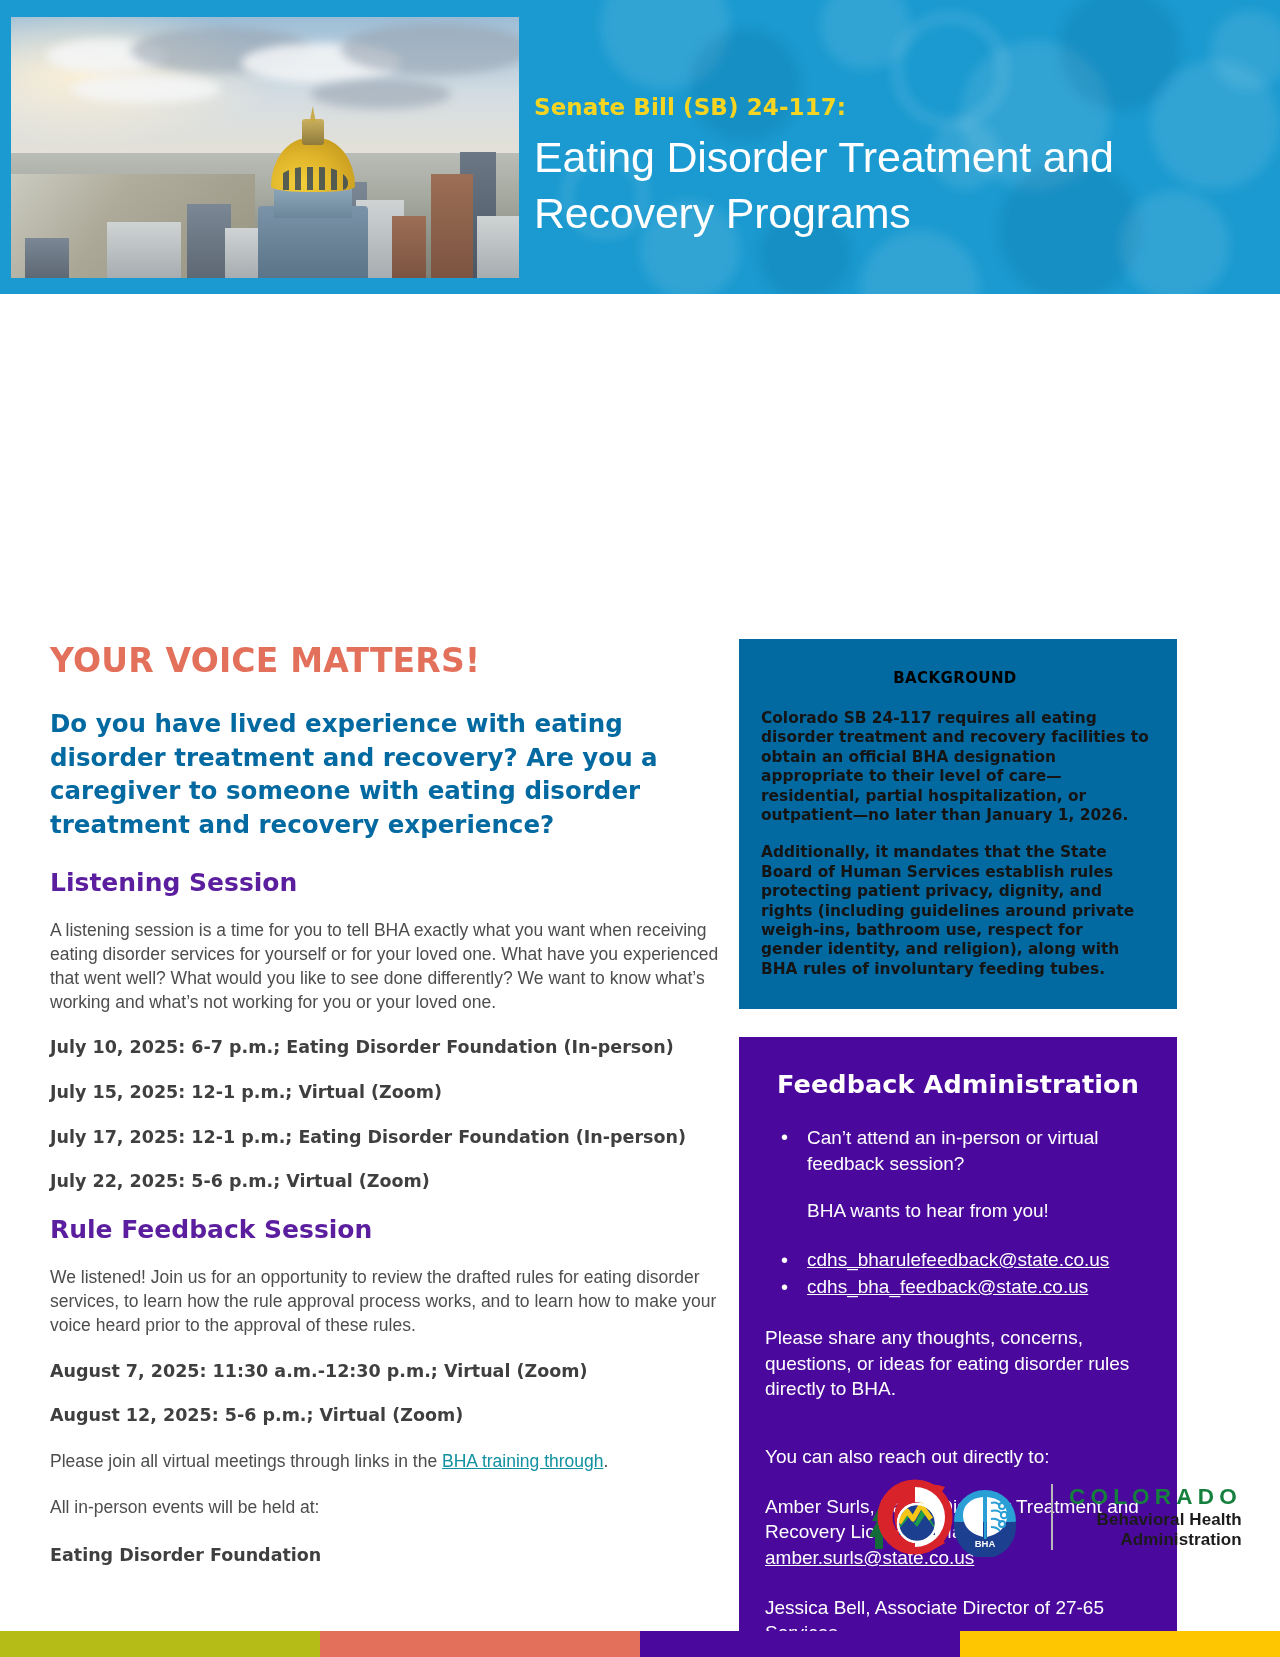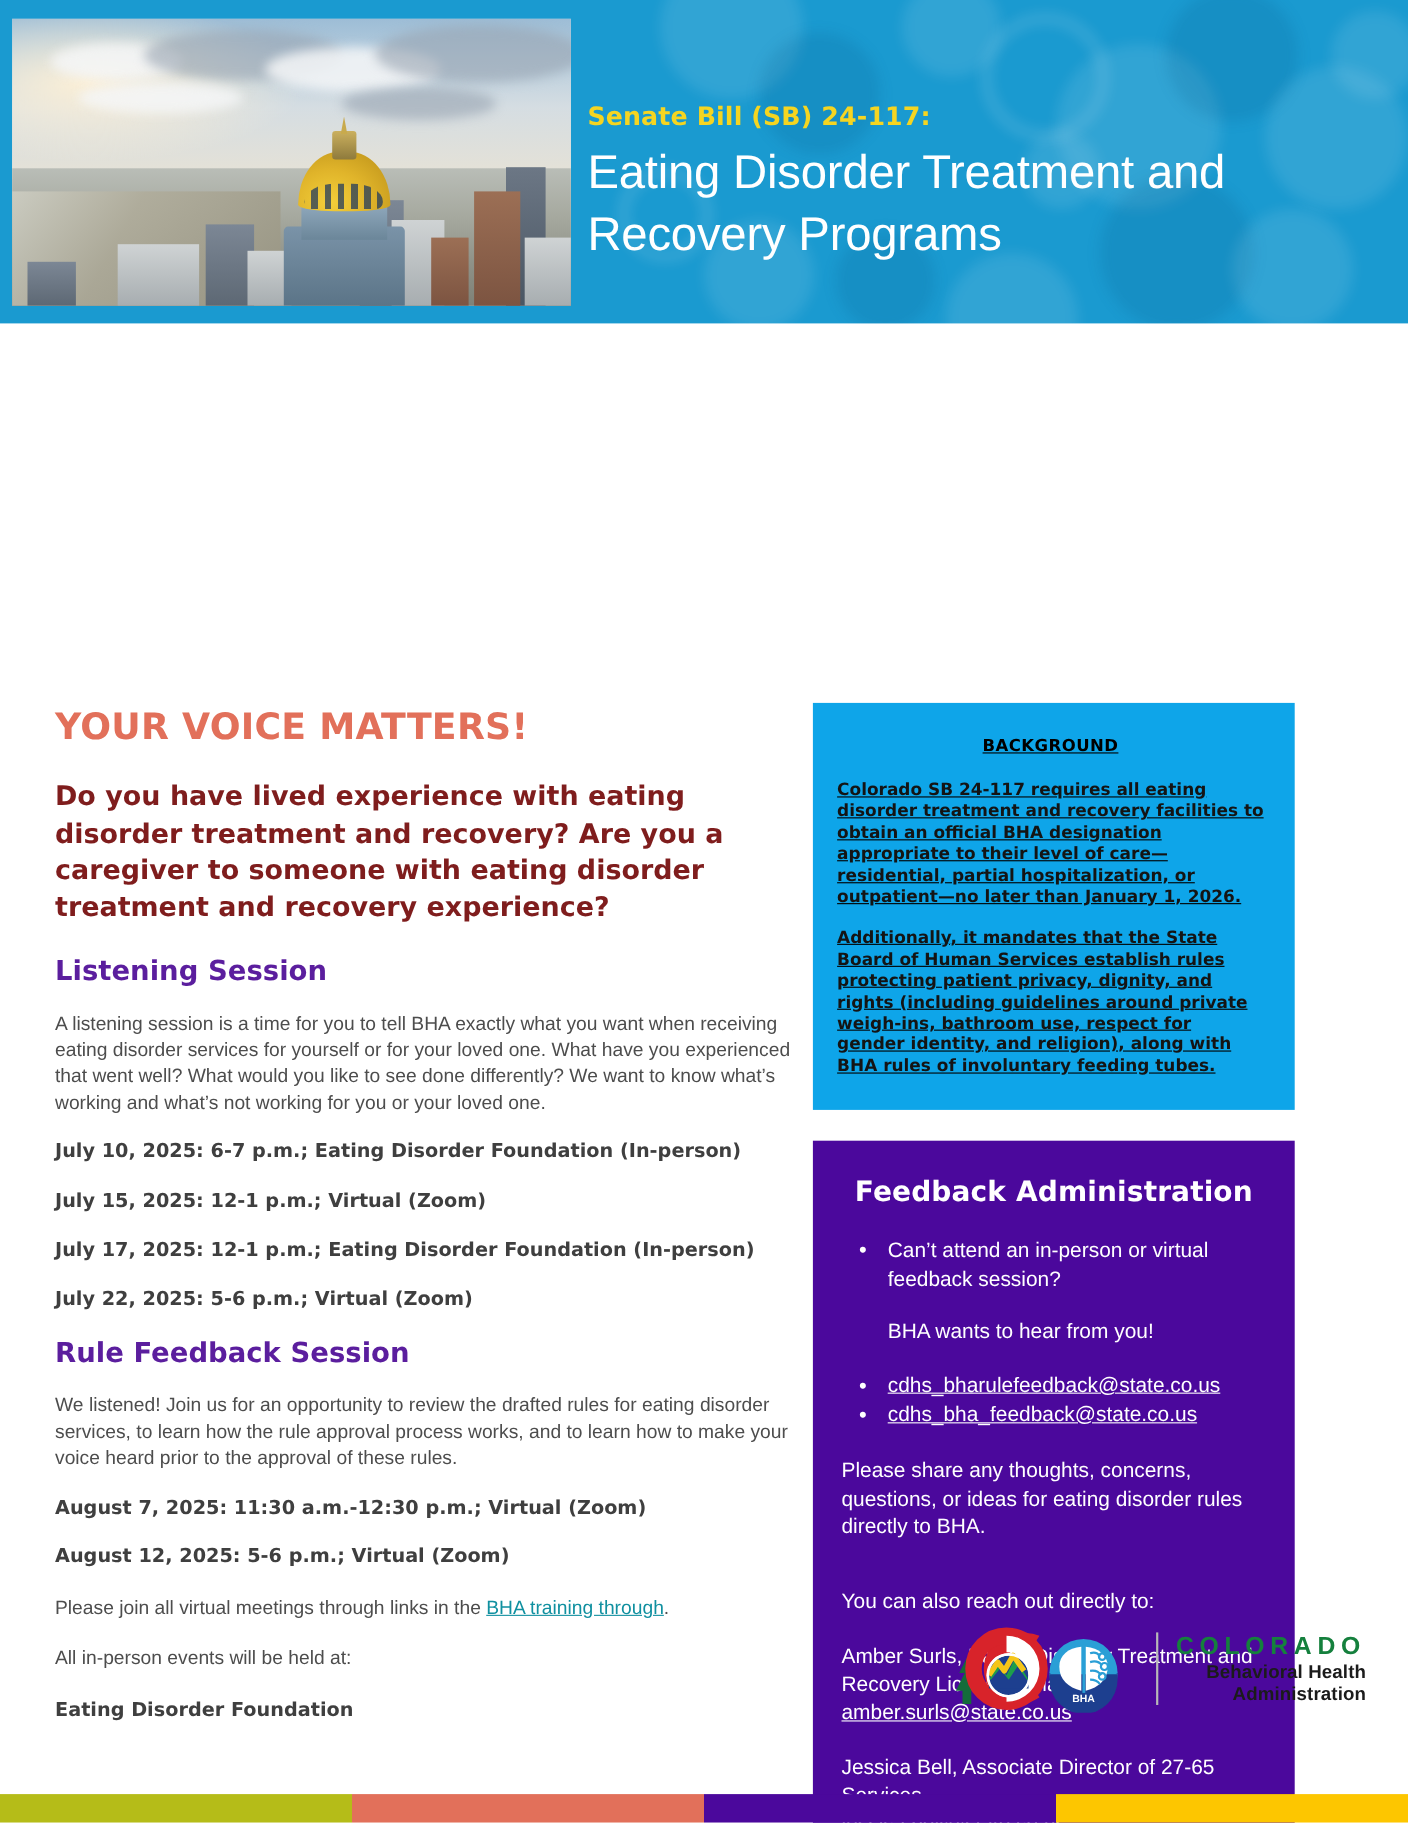--- a/index.html
+++ b/index.html
@@ -159,21 +159,21 @@
   
   h1.voice {
     color: #e2705a;
     font-size: 33px;
     font-weight: bold;
     letter-spacing: .2px;
     line-height: 1.1;
     margin-bottom: 28px;
   }
   h2.lead {
-    color: #7f1d1d;
+    color: #0369a1;
     font-size: 24.5px;
     font-weight: bold;
     line-height: 1.37;
     margin-bottom: 26px;
   }
   p.body {
     color: #4d4d4d;
     font-size: 17.5px;
     line-height: 1.38;
     margin-bottom: 22px;
@@ -199,24 +199,23 @@
   }
   .addr {
     color: #3f3f3f;
     font-size: 17.5px;
     font-weight: bold;
     line-height: 1.62;
   }
 
   
   .box-background {
-    background: #0ea5e9;
+    background: #0369a1;
     padding: 30px 28px 30px 22px;
     margin-bottom: 28px;
-    text-decoration: underline;
   }
   .bg-title {
     color: #000000;
     font-size: 15px;
     font-weight: bold;
     text-align: center;
     letter-spacing: .4px;
     margin-bottom: 22px;
   }
   .bg-para {

